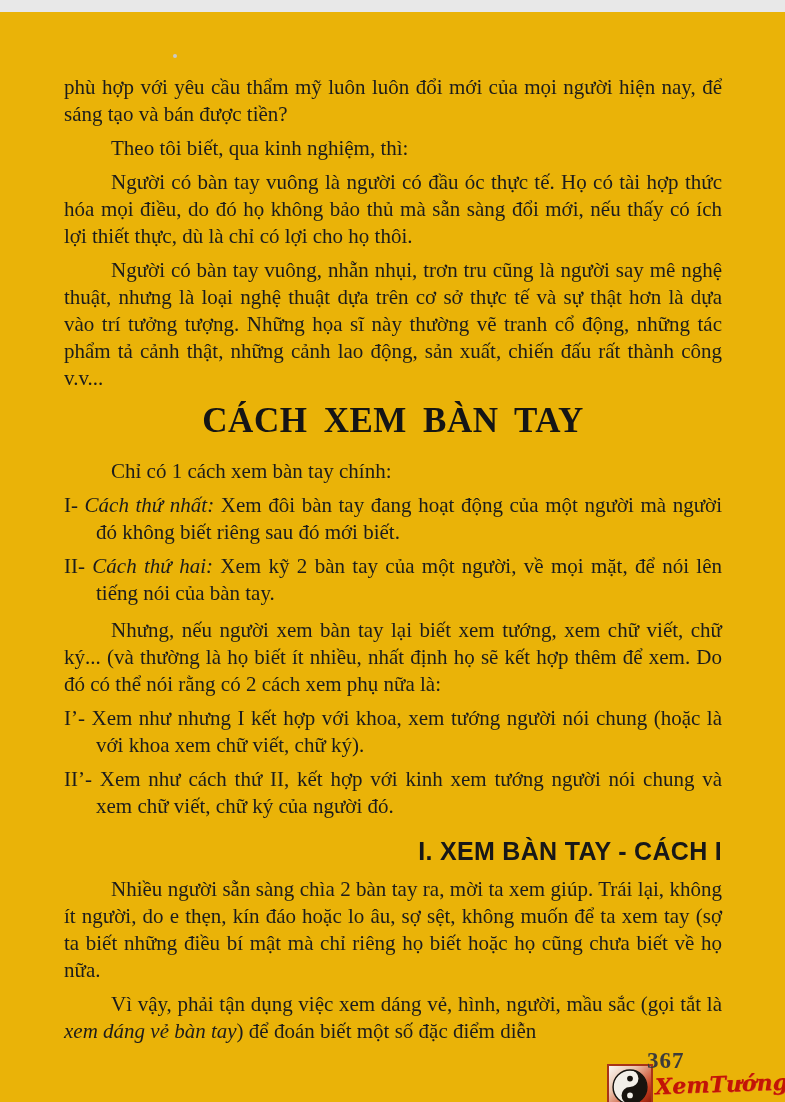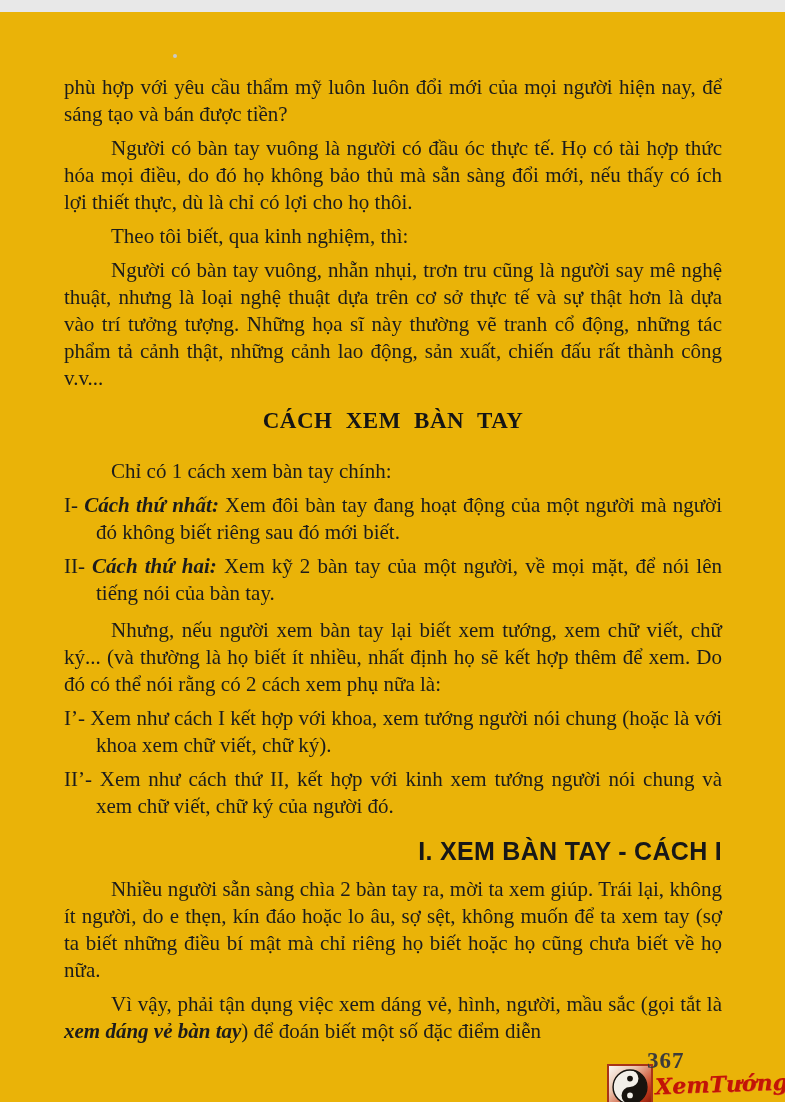--- a/index.html
+++ b/index.html
@@ -9,23 +9,23 @@
     font-family:"Liberation Serif","DejaVu Serif",serif; color:#1c1c1c;
   }
   .textblock { position:absolute; left:64px; top:62px; width:658px; }
   .textblock p {
     margin:0; font-size:21px; line-height:27px; text-align:justify; color:#1c1c1c;
   }
   .mt  { margin-top:7px !important; }
   .mt2 { margin-top:10px !important; }
   .ind { text-indent:47px; }
   .hang { padding-left:32px; text-indent:-32px; }
-  .em { font-style:italic;font-weight:bold; }
+  .em { font-style:italic; }
   h1.main-heading {
-    margin:13px 0 21px 0; font-size:23px; line-height:32px; font-weight:bold;
+    margin:13px 0 21px 0; font-size:35px; line-height:32px; font-weight:bold;
     text-align:center; color:#151515; word-spacing:7px; letter-spacing:0.5px;
     font-family:"Liberation Serif","DejaVu Serif",serif;
   }
   h2.section-heading {
     margin:16px 0 10px 0; font-size:25px; line-height:30px; font-weight:bold;
     text-align:right; color:#181818; letter-spacing:0.3px;
     font-family:"Liberation Sans","DejaVu Sans",sans-serif;
   }
   .speck { position:absolute; left:173px; top:42px; width:4px; height:4px;
            border-radius:50%; background:#c9c9c9; }
@@ -53,37 +53,37 @@
 <body>
 
 <div class="page">
 
   <span class="speck"></span>
 
   <div class="textblock">
 
     <p>phù hợp với yêu cầu thẩm mỹ luôn luôn đổi mới của mọi người hiện nay, để sáng tạo và bán được tiền?</p>
 
+    <p class="ind mt">Theo tôi biết, qua kinh nghiệm, thì:</p>
+
     <p class="ind mt">Người có bàn tay vuông là người có đầu óc thực tế. Họ có tài hợp thức hóa mọi điều, do đó họ không bảo thủ mà sẵn sàng đổi mới, nếu thấy có ích lợi thiết thực, dù là chỉ có lợi cho họ thôi.</p>
-
-    <p class="ind mt">Theo tôi biết, qua kinh nghiệm, thì:</p>
 
     <p class="ind mt">Người có bàn tay vuông, nhẵn nhụi, trơn tru cũng là người say mê nghệ thuật, nhưng là loại nghệ thuật dựa trên cơ sở thực tế và sự thật hơn là dựa vào trí tưởng tượng. Những họa sĩ này thường vẽ tranh cổ động, những tác phẩm tả cảnh thật, những cảnh lao động, sản xuất, chiến đấu rất thành công v.v...</p>
 
     <h1 class="main-heading">CÁCH XEM BÀN TAY</h1>
 
     <p class="ind">Chỉ có 1 cách xem bàn tay chính:</p>
 
     <p class="hang mt"><span>I- </span><span class="em">Cách thứ nhất: </span><span>Xem đôi bàn tay đang hoạt động của một người mà người đó không biết riêng sau đó mới biết.</span></p>
 
     <p class="hang mt"><span>II- </span><span class="em">Cách thứ hai: </span><span>Xem kỹ 2 bàn tay của một người, về mọi mặt, để nói lên tiếng nói của bàn tay.</span></p>
 
     <p class="ind mt2">Nhưng, nếu người xem bàn tay lại biết xem tướng, xem chữ viết, chữ ký... (và thường là họ biết ít nhiều, nhất định họ sẽ kết hợp thêm để xem. Do đó có thể nói rằng có 2 cách xem phụ nữa là:</p>
 
-    <p class="hang mt"><span>I’- </span><span>Xem như cách I kết hợp với khoa, xem tướng người nói chung (hoặc là với khoa xem chữ viết, chữ ký).</span></p>
+    <p class="hang mt"><span>I’- </span><span>Xem như nhưng I kết hợp với khoa, xem tướng người nói chung (hoặc là với khoa xem chữ viết, chữ ký).</span></p>
 
     <p class="hang mt"><span>II’- </span><span>Xem như cách thứ II, kết hợp với kinh xem tướng người nói chung và xem chữ viết, chữ ký của người đó.</span></p>
 
     <h2 class="section-heading">I. XEM BÀN TAY - CÁCH I</h2>
 
     <p class="ind">Nhiều người sẵn sàng chìa 2 bàn tay ra, mời ta xem giúp. Trái lại, không ít người, do e thẹn, kín đáo hoặc lo âu, sợ sệt, không muốn để ta xem tay (sợ ta biết những điều bí mật mà chỉ riêng họ biết hoặc họ cũng chưa biết về họ nữa.</p>
 
     <p class="ind mt"><span>Vì vậy, phải tận dụng việc xem dáng vẻ, hình, người, mầu sắc (gọi tắt là </span><span class="em">xem dáng vẻ bàn tay</span><span>) để đoán biết một số đặc điểm diễn</span></p>
 
   </div>

